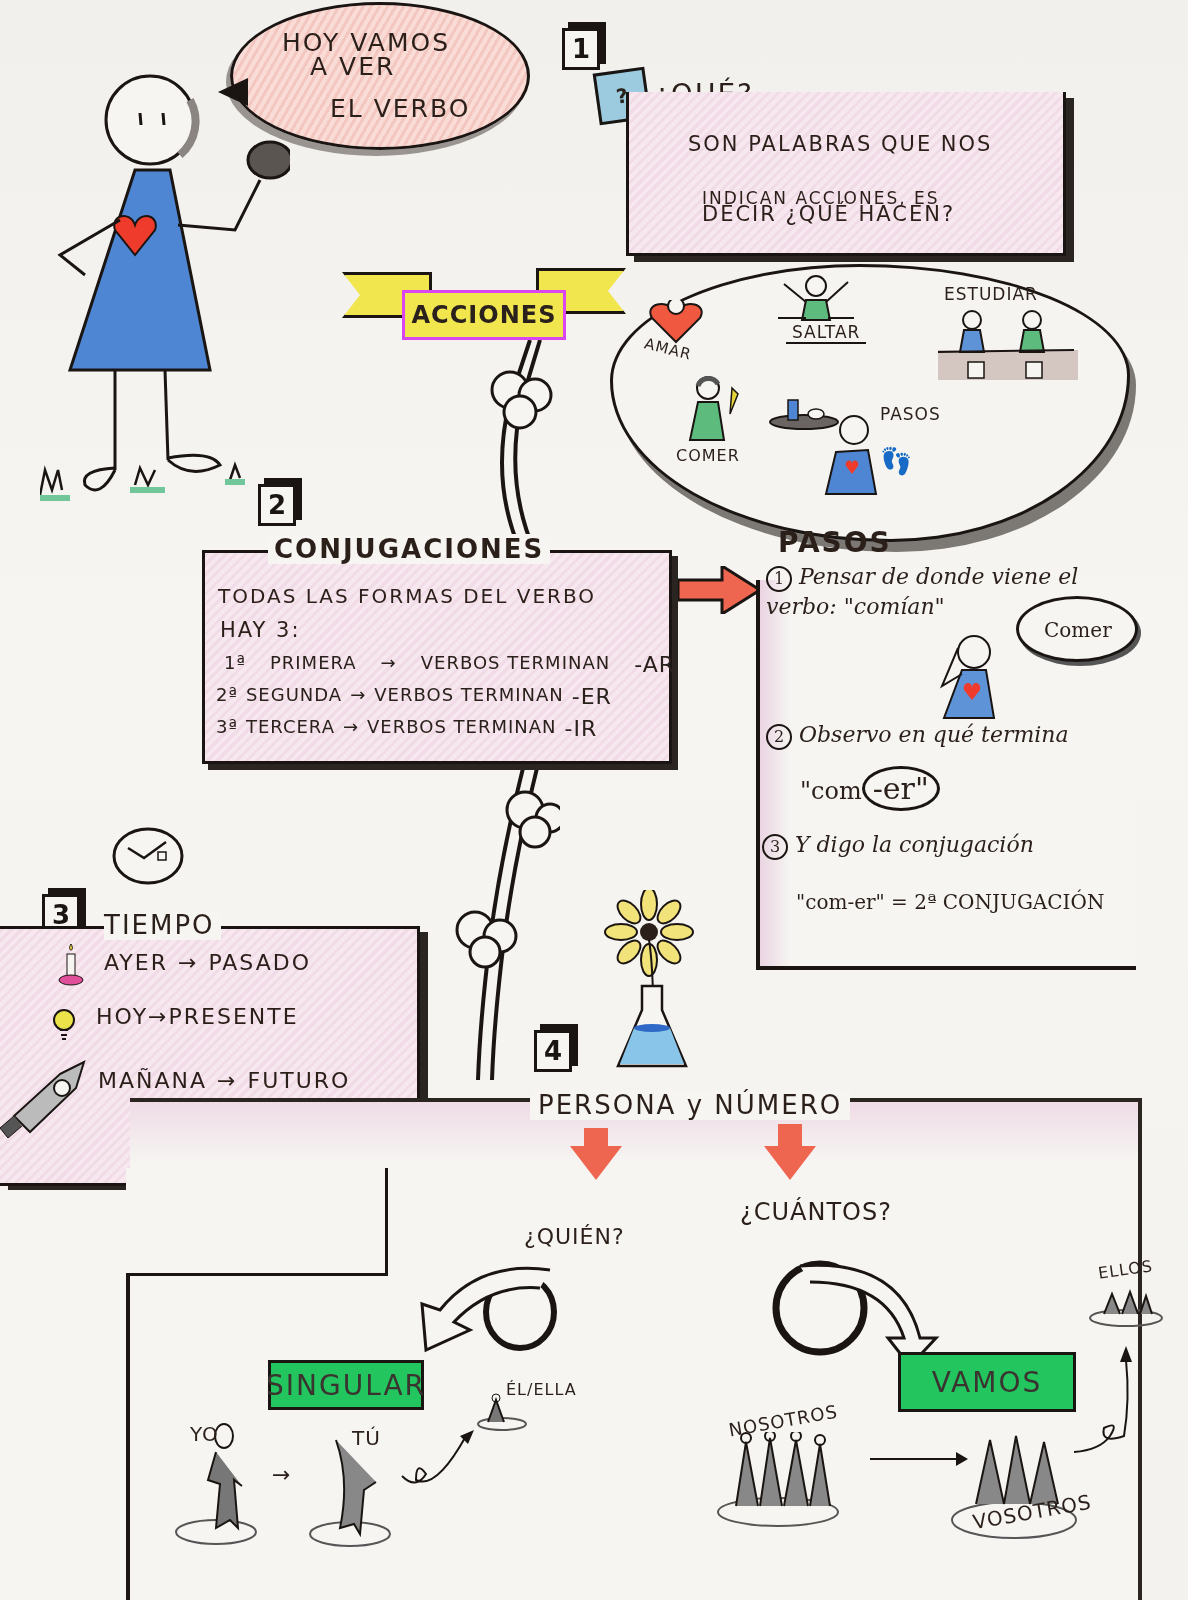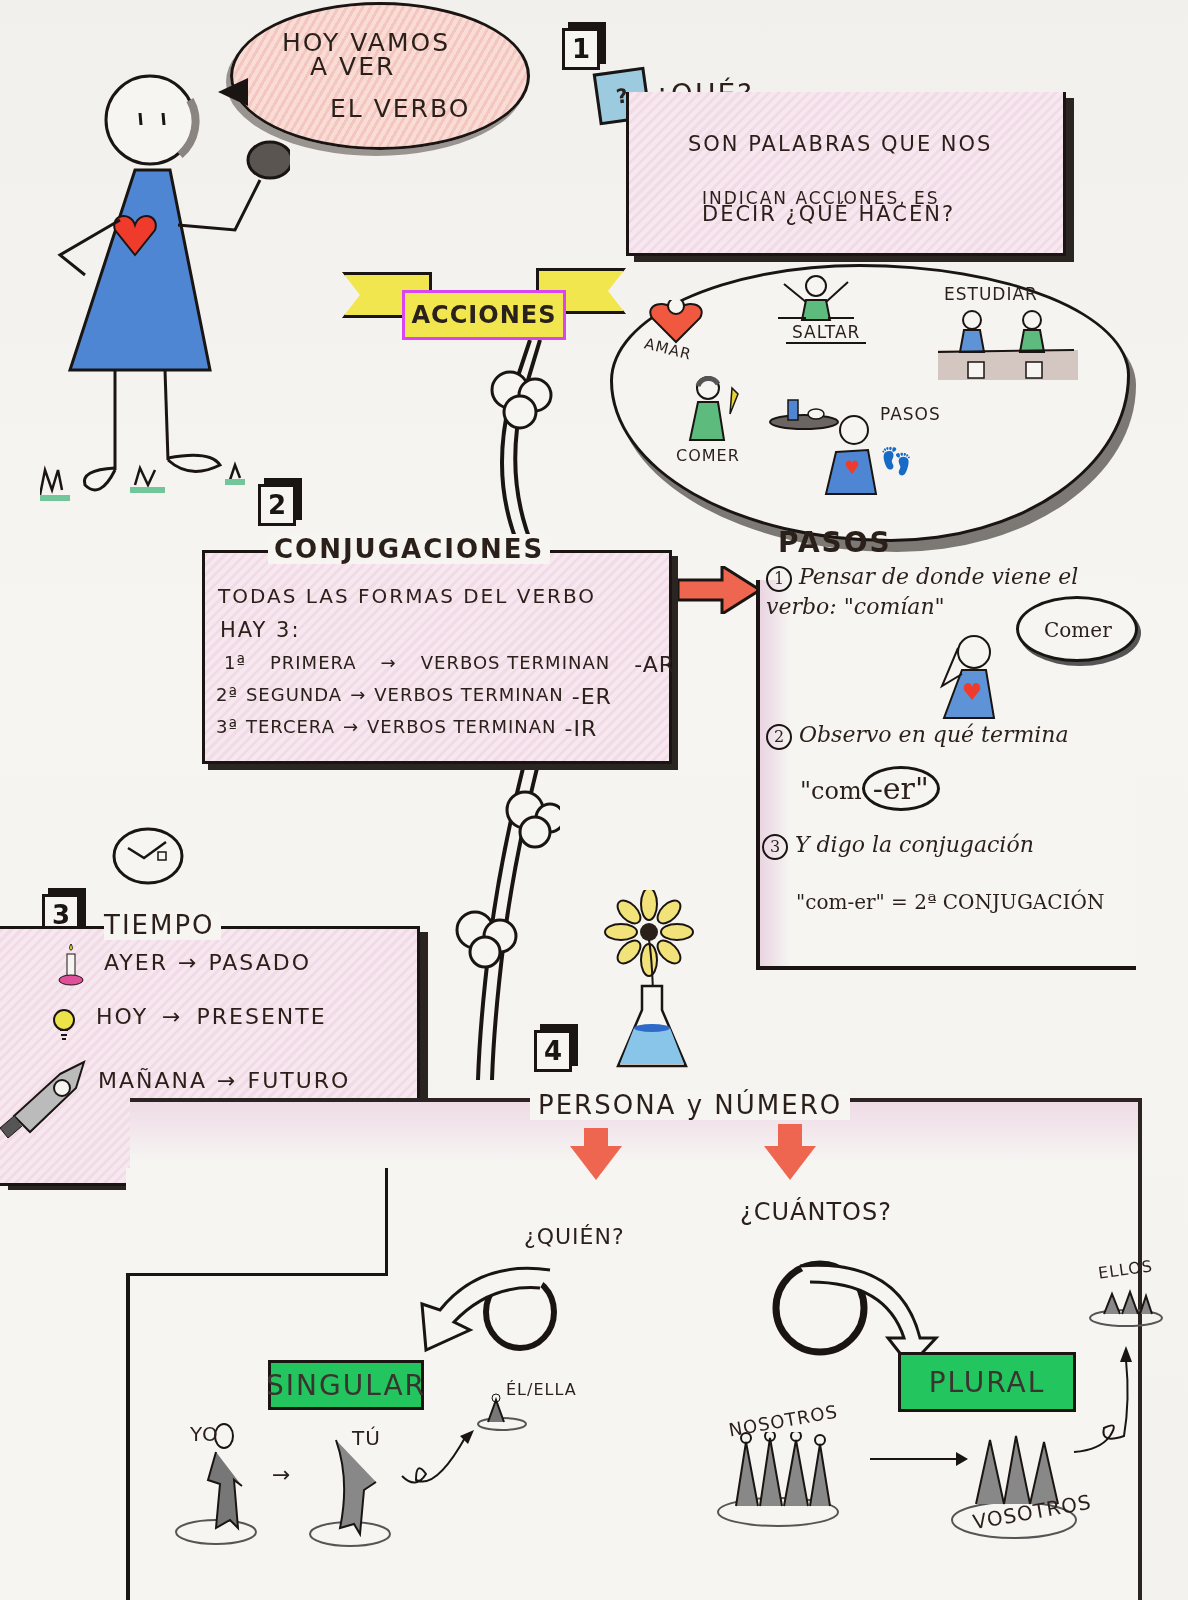--- a/index.html
+++ b/index.html
@@ -254,21 +254,21 @@
   <span>→</span>
   <span>PASADO</span>
 </div>
 
 <div class="abs" style="left:52px; top:1008px; width:24px; height:36px;">
   <svg width="24" height="36">
       <circle cx="12" cy="12" r="10" fill="#ece24a" stroke="#1a1512" stroke-width="2"></circle>
       <path d="M8 22 L16 22 M9 27 L15 27 M10 31 L14 31" stroke="#1a1512" stroke-width="2"></path>
     </svg>
 </div>
-<div class="abs hand" style="left:96px; top:1004px; font-size:22px; display:flex; gap:14px;">
+<div class="abs hand" style="left:96px; top:1004px; font-size:22px; display:flex; ">
   <span>HOY</span>
   <span>→</span>
   <span>PRESENTE</span>
 </div>
 
 <div class="abs" style="left:0; top:1058px; width:96px; height:80px;">
   <svg width="96" height="80">
       <path d="M60 16 L84 4 L76 30 L30 74 L14 58 Z" fill="#bbb" stroke="#1a1512" stroke-width="2"></path>
       <circle cx="62" cy="30" r="8" fill="#f6f5f2" stroke="#1a1512" stroke-width="2"></circle>
       <path d="M14 58 L0 70 L8 80 L22 68" fill="#555" stroke="#1a1512"></path>
@@ -319,21 +319,21 @@
 <svg class="abs" style="left:380px; top:1250px;" width="200" height="120">
   <ellipse cx="140" cy="62" rx="34" ry="36" fill="none" stroke="#1a1512" stroke-width="6"></ellipse>
   <path d="M170 20 Q100 10 60 60 L42 54 L46 100 L90 80 L74 72 Q110 34 160 38" fill="#f6f5f2" stroke="#1a1512" stroke-width="3"></path>
 </svg>
 <svg class="abs" style="left:760px; top:1258px;" width="200" height="110">
   <ellipse cx="60" cy="50" rx="44" ry="44" fill="none" stroke="#1a1512" stroke-width="7"></ellipse>
   <path d="M40 8 Q140 0 160 80 L176 80 L150 108 L128 80 L144 80 Q126 24 50 24" fill="#f6f5f2" stroke="#1a1512" stroke-width="3"></path>
 </svg>
 
 <div class="abs label-box" style="left:268px; top:1360px; width:156px; height:50px;">SINGULAR</div>
-<div class="abs label-box" style="left:898px; top:1352px; width:178px; height:60px;">PLURAL</div>
+<div class="abs label-box" style="left:898px; top:1352px; width:178px; height:60px;">VAMOS</div>
 
 <div class="abs" style="left:172px; top:1420px; width:90px; height:130px;">
   <svg width="90" height="130">
       <ellipse cx="44" cy="112" rx="40" ry="12" fill="none" stroke="#555" stroke-width="2"></ellipse>
       <ellipse cx="52" cy="16" rx="9" ry="12" fill="none" stroke="#1a1512" stroke-width="2"></ellipse>
       <path d="M44 32 L36 60 L48 64 L44 108 L58 100 L66 108 L62 60 L70 66" stroke="#1a1512" stroke-width="2" fill="#777"></path>
     </svg>
 </div>
 <div class="abs hand-sm" style="left:190px; top:1422px; font-size:20px;">YO</div>
 <div class="abs" style="left:272px; top:1462px; font-size:22px;">→</div>

